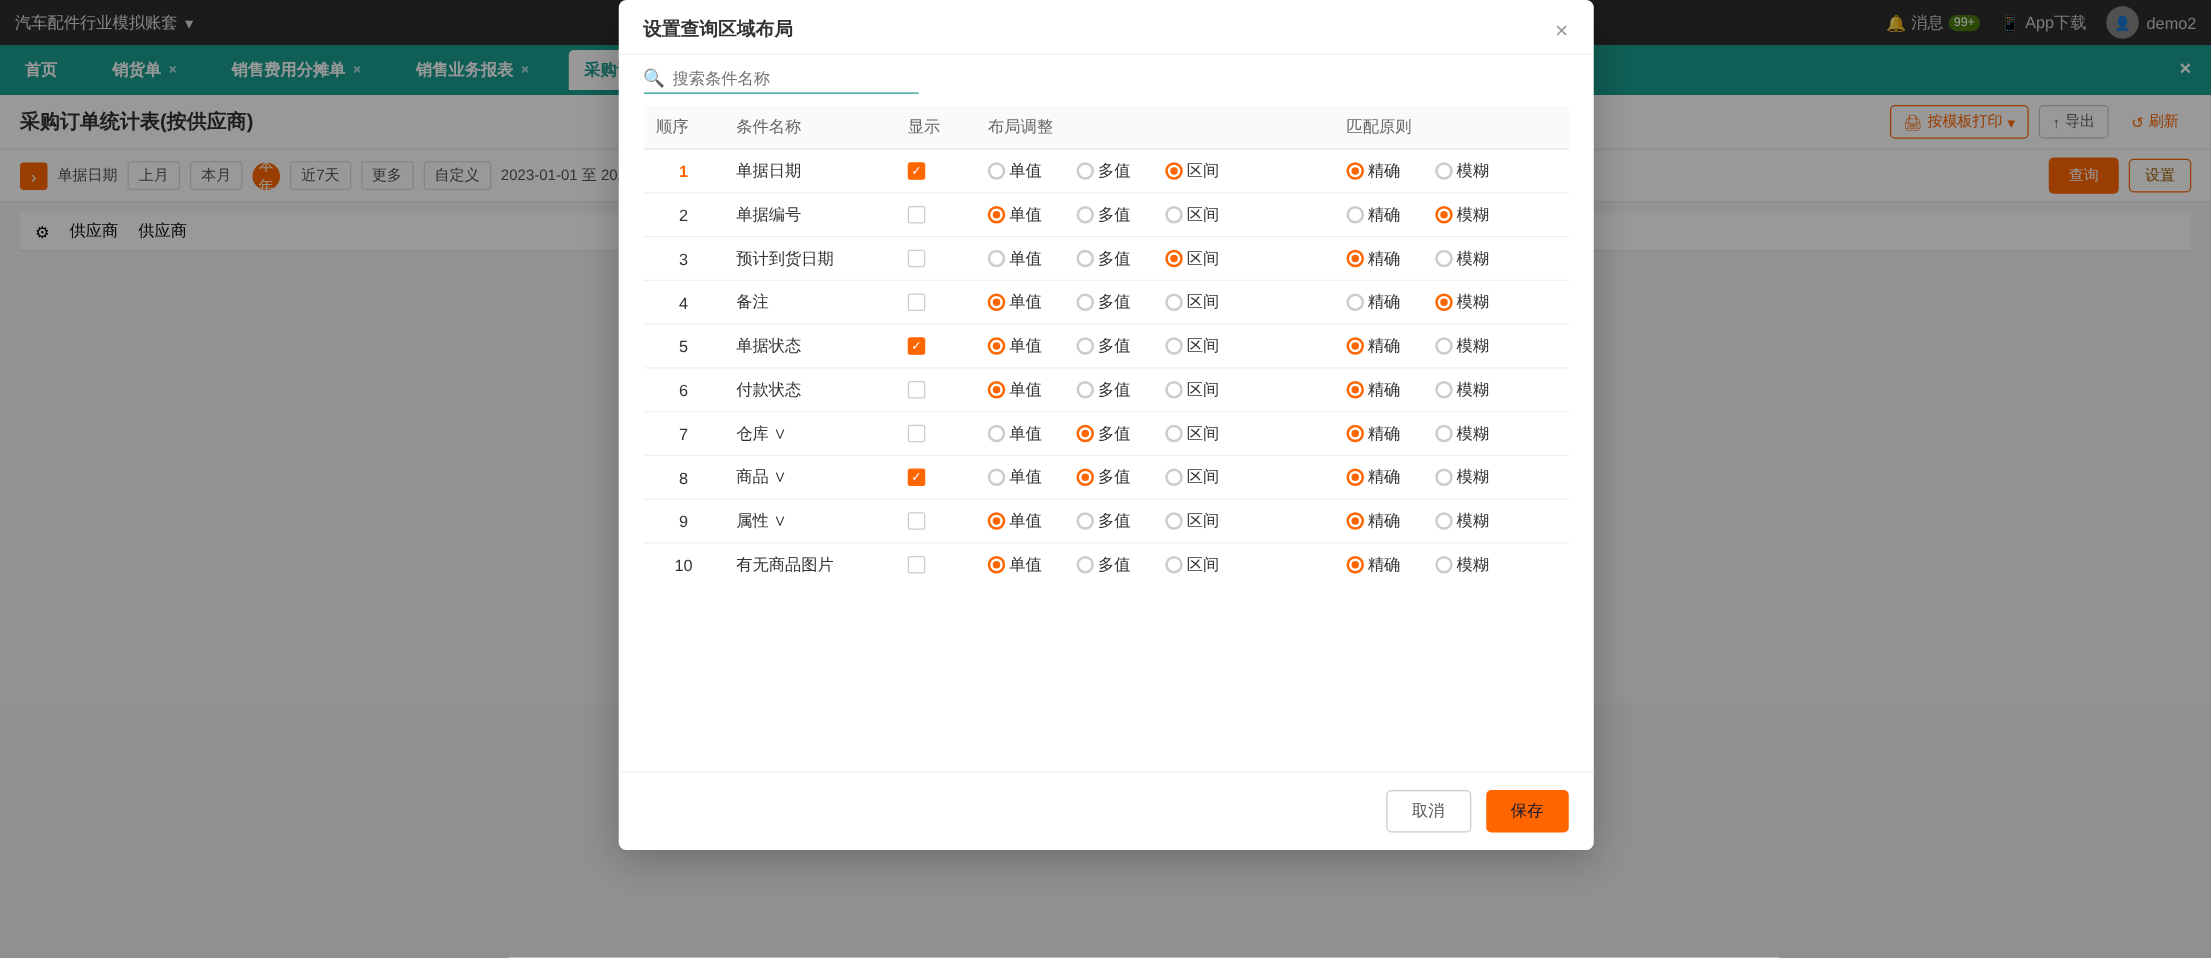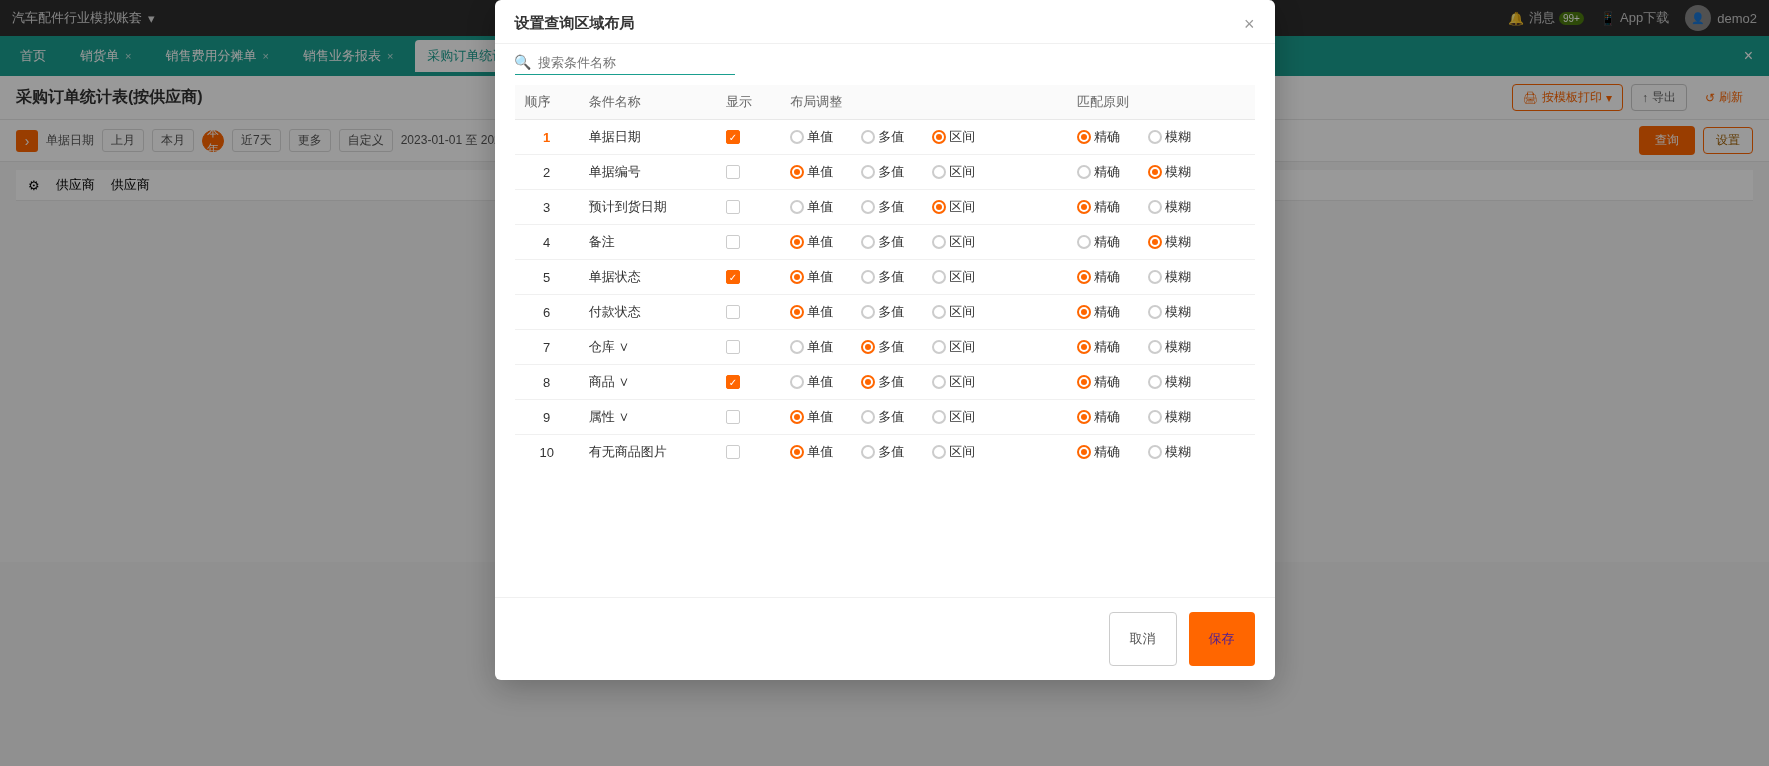--- a/index.html
+++ b/index.html
@@ -21,21 +21,22 @@
     .top-bar-right .icon-btn { display: flex; align-items: center; gap: 4px; cursor: pointer; }
     .avatar { width: 26px; height: 26px; border-radius: 50%; background: #888; display: flex; align-items: center; justify-content: center; color: #fff; font-size: 11px; }
 
     
     .nav-bar {
       background: #1a9e8f;
       height: 40px;
       display: flex;
       align-items: center;
       padding: 0 8px;
-      gap: 10px;
+      gap: 20px;
+      font-weight: bold;
     }
     .nav-tab {
       padding: 0 12px;
       height: 32px;
       display: flex;
       align-items: center;
       color: #fff;
       font-size: 13px;
       cursor: pointer;
       border-radius: 4px 4px 0 0;
@@ -215,24 +216,24 @@
     .btn-cancel {
       padding: 6px 20px;
       border: 1px solid #ccc;
       background: #fff;
       color: #555;
       border-radius: 4px;
       cursor: pointer;
       font-size: 13px;
     }
     .btn-save {
-      padding: 18px 20px;
+      padding: 8px 20px;
       border: none;
       background: #f60;
-      color: #4c1d95;
+      color: #0f172a;
       border-radius: 4px;
       cursor: pointer;
       font-size: 13px;
     }
 
     
     .dialog-table-wrap::-webkit-scrollbar { width: 6px; }
     .dialog-table-wrap::-webkit-scrollbar-thumb { background: #ccc; border-radius: 3px; }
   </style>
 </head>

